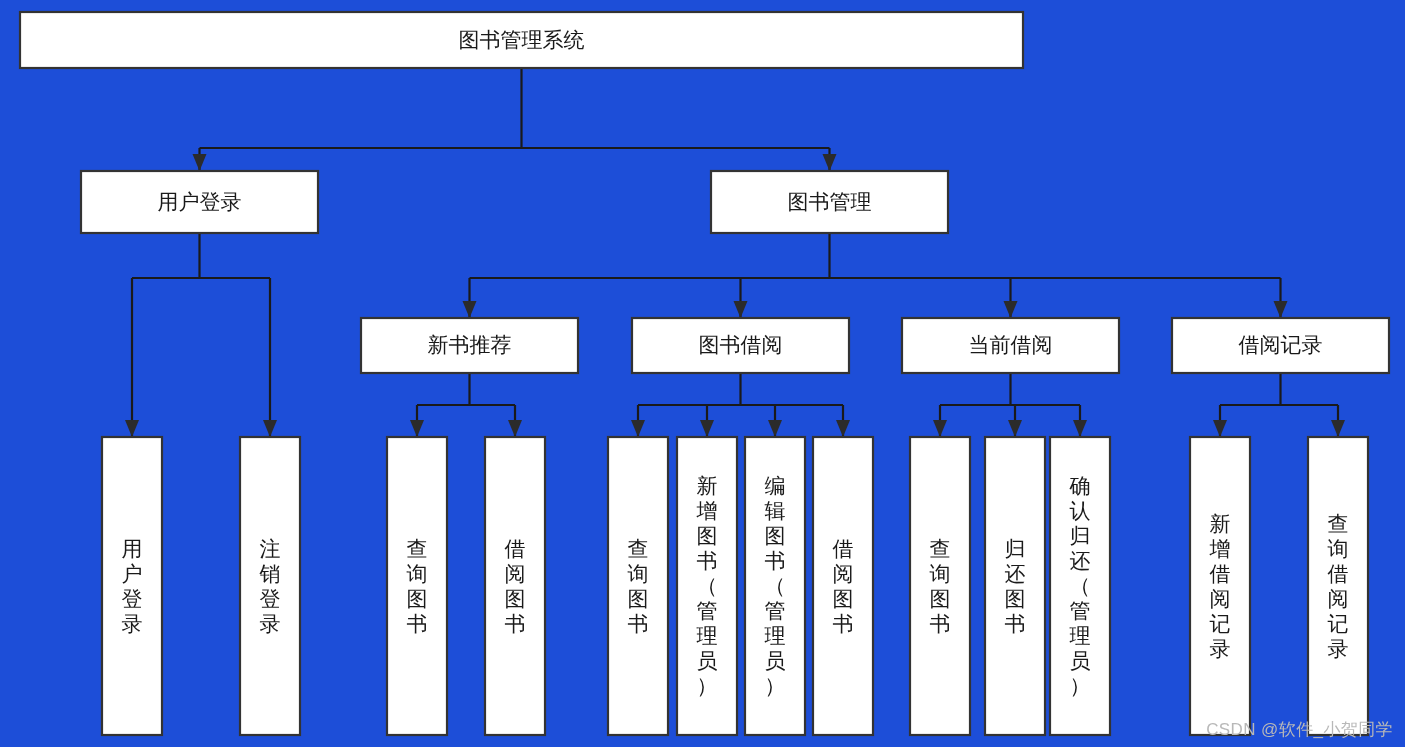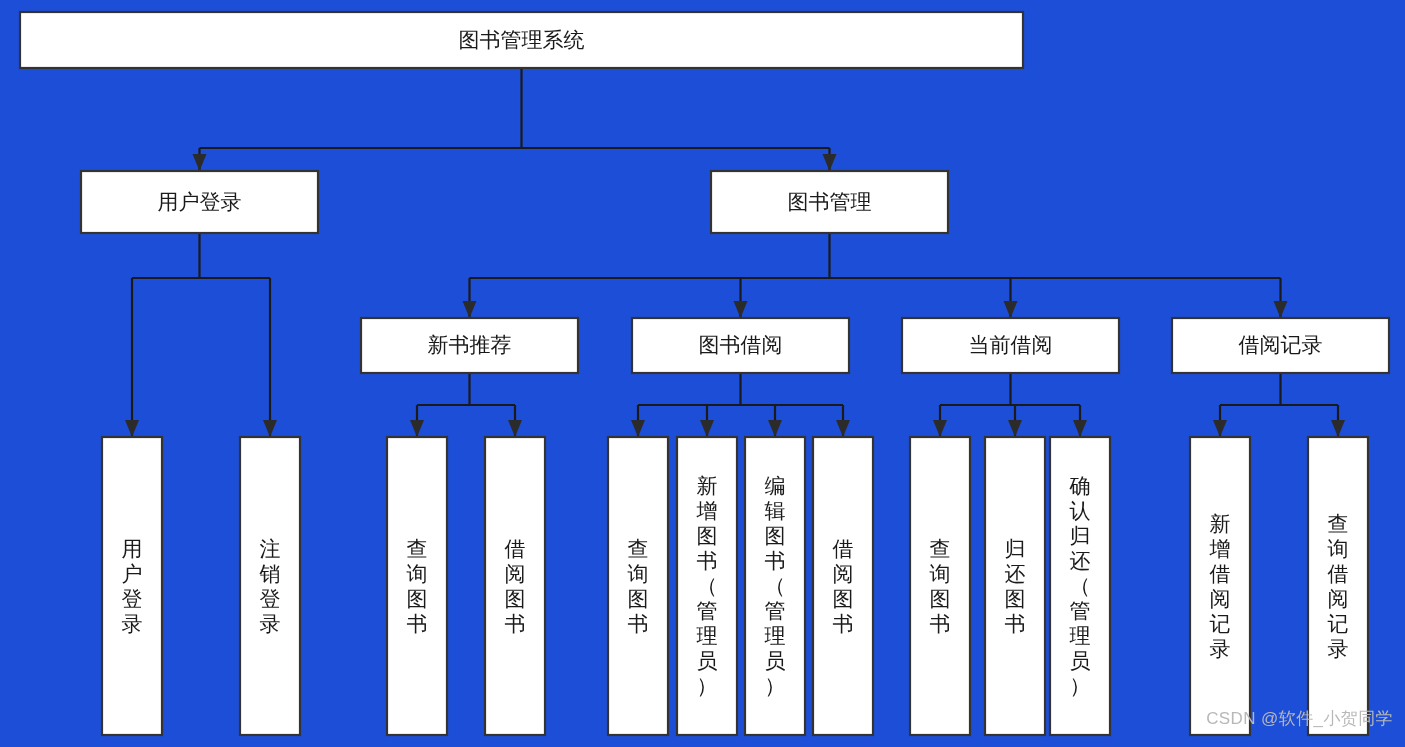--- a/index.html
+++ b/index.html
@@ -50,21 +50,21 @@
   }
   .node-label-v {
     font-family: "Liberation Sans", "DejaVu Sans", sans-serif;
     font-size: 21px;
     fill: #1a1a1a;
     text-anchor: middle;
   }
   .watermark-text {
     position: absolute;
     right: 12px;
-    bottom: 17px;
+    bottom: 6px;
     font-family: "Liberation Sans", "DejaVu Sans", sans-serif;
     font-size: 17px;
     color: #b8b8b8;
     letter-spacing: 0.4px;
     white-space: nowrap;
     user-select: none;
     pointer-events: none;
   }
 </style>
 </head>

